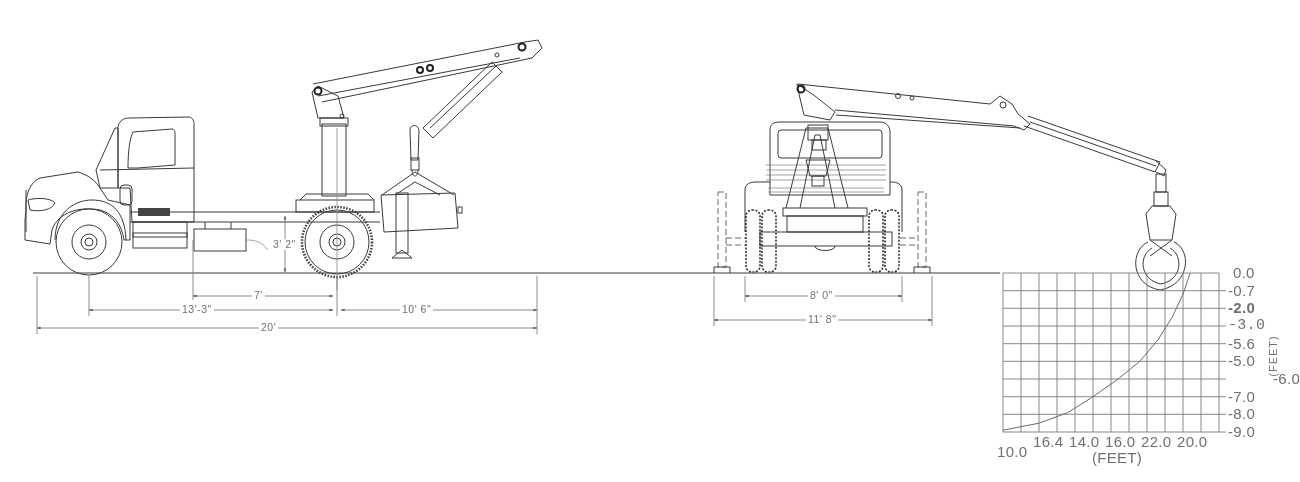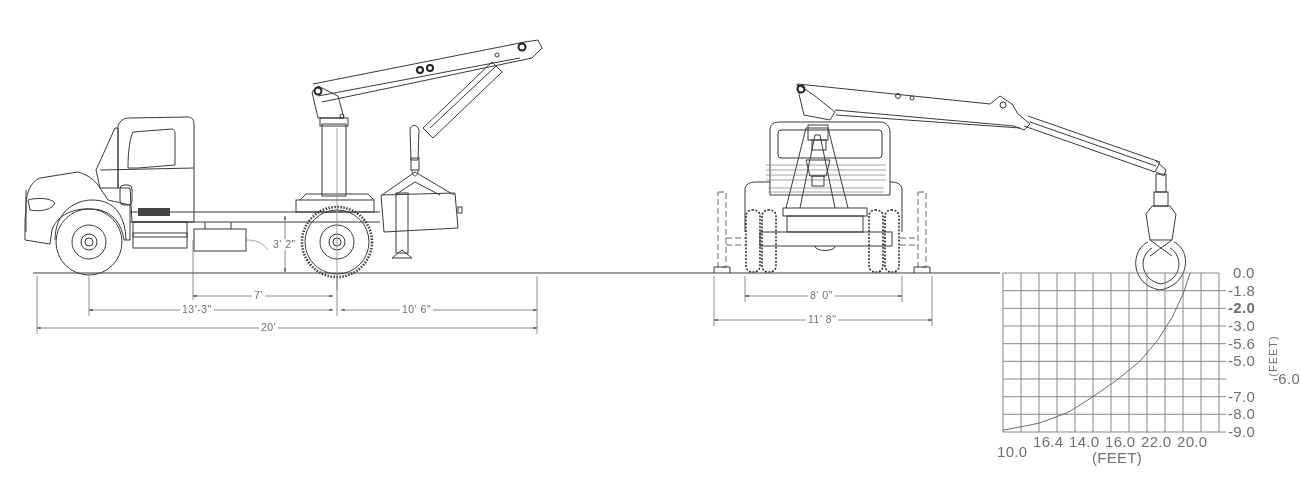--- a/index.html
+++ b/index.html
@@ -250,23 +250,23 @@
 <span class="txt" style="left:252px; top:290px;">7'</span>
 <span class="txt" style="left:180px; top:304px;">13'-3"</span>
 <span class="txt" style="left:400px; top:304px;">10' 6"</span>
 <span class="txt" style="left:259px; top:322px;">20'</span>
 
 <span class="txt" style="left:808px; top:290px;">8' 0"</span>
 <span class="txt" style="left:806px; top:314px;">11' 8"</span>
 
 <div>
   <span class="tick" style="left:1233px; top:267px;">0.0</span>
-  <span class="tick" style="left:1228px; top:285px;">-1.8</span>
+  <span class="tick" style="left:1228px; top:285px;">-0.7</span>
   <span class="tick" style="left:1228px; top:302px;font-weight:bold;">-2.0</span>
-  <span class="tick" style="left:1228px; top:320px;">-3.0</span>
+  <span class="tick" style="left:1228px; top:320px;font-family:Liberation Mono, monospace;">-3.0</span>
   <span class="tick" style="left:1228px; top:338px;">-5.6</span>
   <span class="tick" style="left:1228px; top:355px;">-5.0</span>
   <span class="tick" style="left:1228px; top:373px;margin-left:45px;">-6.0</span>
   <span class="tick" style="left:1228px; top:391px;">-7.0</span>
   <span class="tick" style="left:1228px; top:408px;">-8.0</span>
   <span class="tick" style="left:1228px; top:426px;">-9.0</span>
 </div>
 <span class="vlabel" style="left:1252px; top:350px;">(FEET)</span>
 
 <div>

